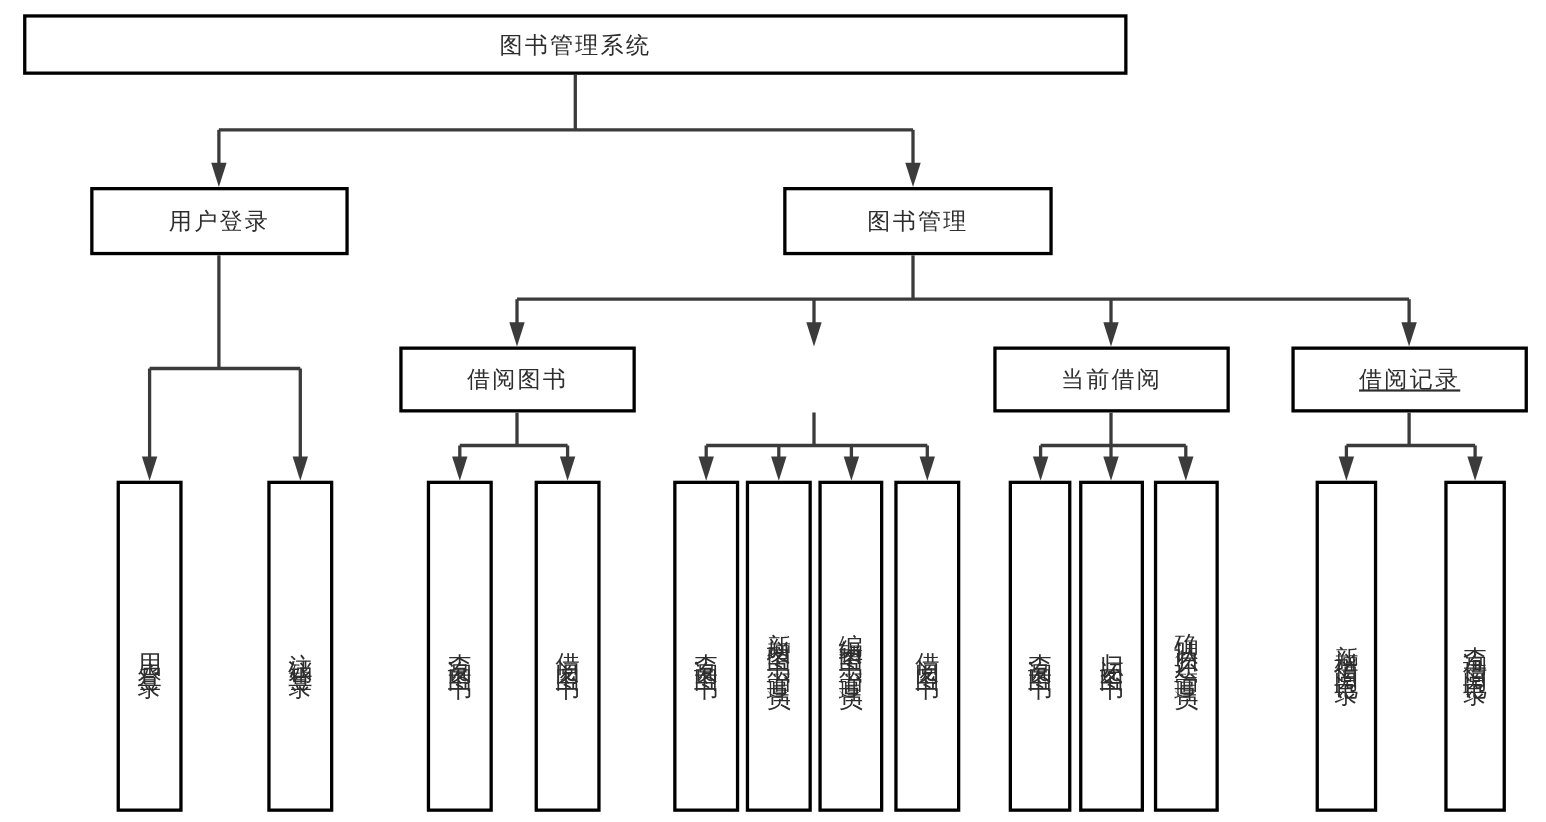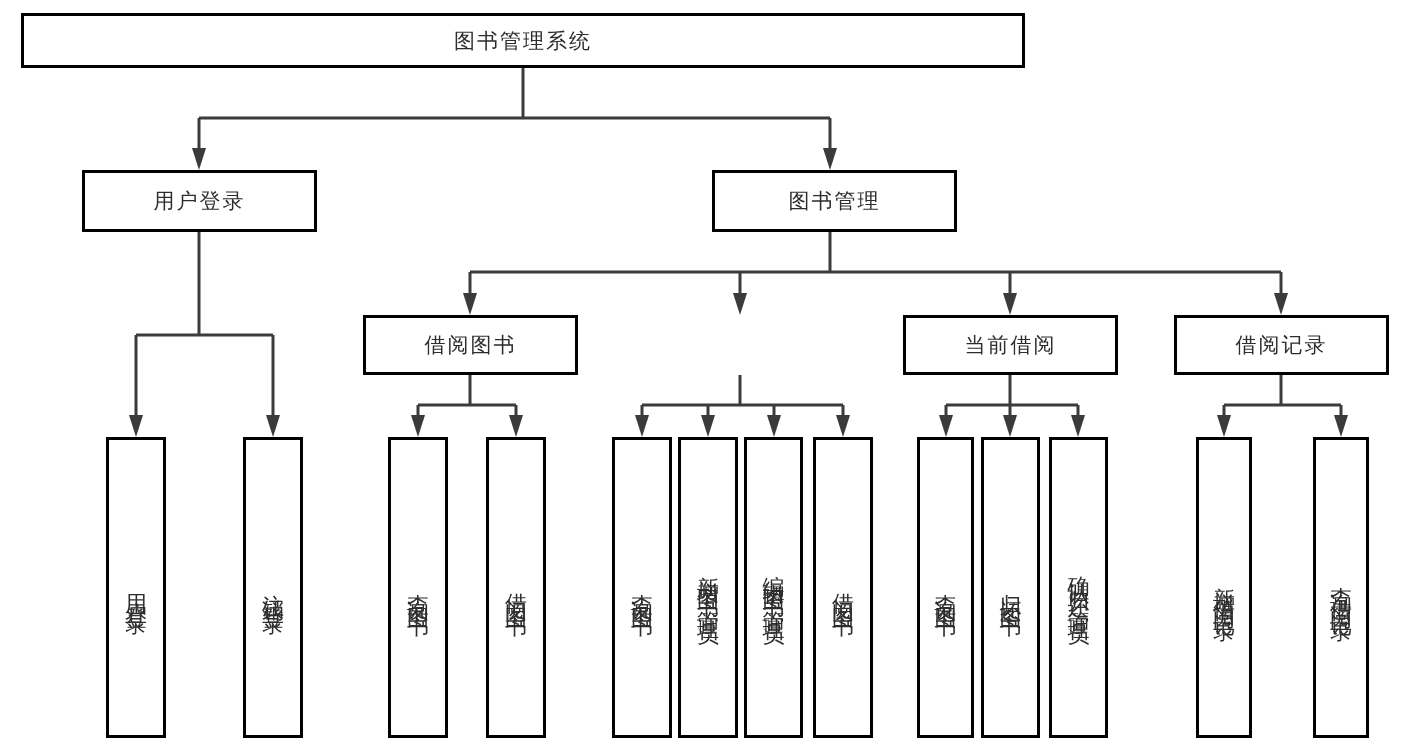--- a/index.html
+++ b/index.html
@@ -125,21 +125,21 @@
   <div class="box" style="left:712px; top:170px; width:245px; height:62px;">
     <span>图书管理</span>
   </div>
 
   <div class="box" style="left:363px; top:315px; width:215px; height:60px;">
     <span>借阅图书</span>
   </div>
   <div class="box" style="left:903px; top:315px; width:215px; height:60px;">
     <span>当前借阅</span>
   </div>
-  <div class="box" style="left:1174px; top:315px; width:215px; height:60px;">
+  <div class="box" style="left:1174px; top:315px; width:215px; height:60px;text-decoration:underline;">
     <span>借阅记录</span>
   </div>
 
   <div class="box vbox" style="left:106px; top:437px; width:60px; height:301px;">
     <span>用户登录</span>
   </div>
   <div class="box vbox" style="left:243px; top:437px; width:60px; height:301px;">
     <span>注销登录</span>
   </div>
 

